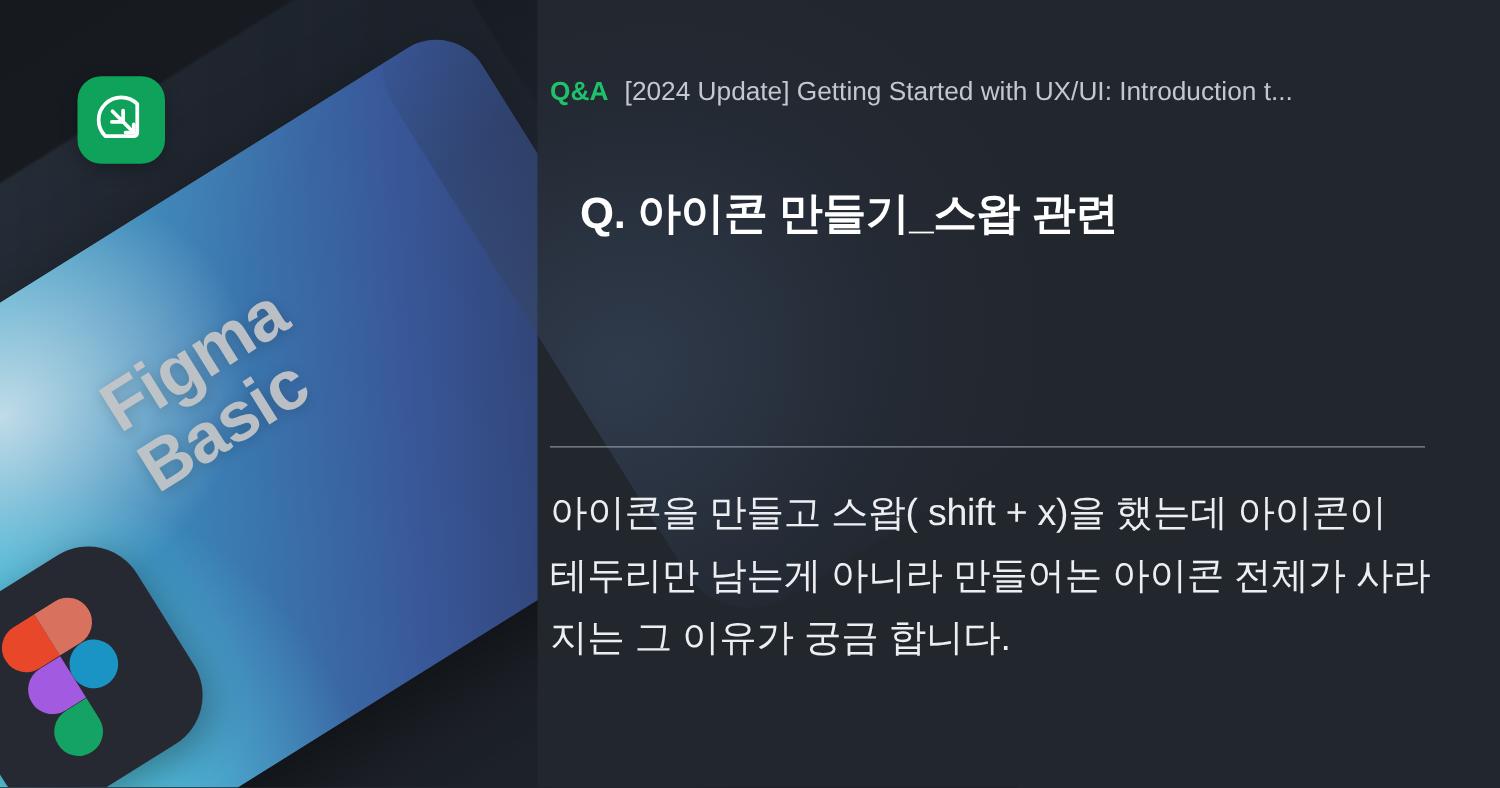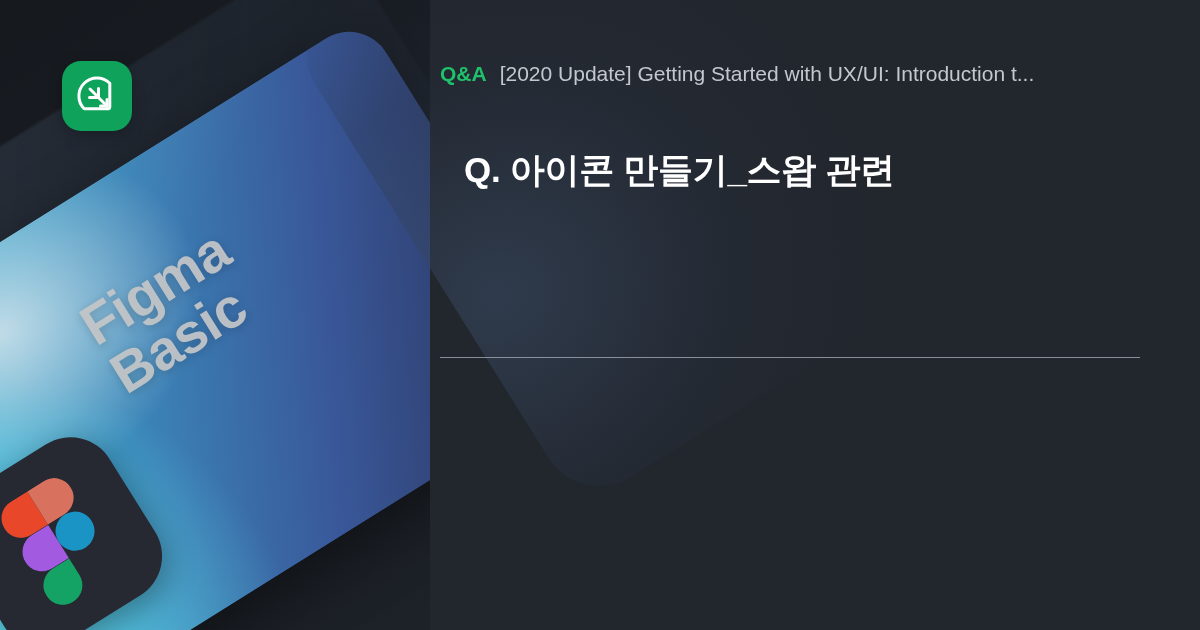--- a/index.html
+++ b/index.html
@@ -269,22 +269,23 @@
       <path d="M14 14 L31 31" fill="none" stroke="#ffffff" stroke-width="3" stroke-linecap="round"></path>
       <path d="M22.5 13.5 L22.5 22.5 L13.5 22.5" fill="none" stroke="#ffffff" stroke-width="3" stroke-linecap="round" stroke-linejoin="round"></path>
       <path d="M31 31 L24.5 31 M31 31 L31 24.5" fill="none" stroke="#ffffff" stroke-width="3" stroke-linecap="round"></path>
     </svg>
   </div>
 
   <div class="content">
 
     <div class="breadcrumb">
       <span class="qa">Q&amp;A</span>
-      <span class="course">[2020 Update] Getting Started with UX/UI: Introduction t...</span>
+      <span class="course">[2024 Update] Getting Started with UX/UI: Introduction t...</span>
     </div>
 
     <h1 class="page-title">Q. 아이콘 만들기_스왑 관련</h1>
 
     <div class="divider"></div>
 
+    <div class="body-text">아이콘을 만들고 스왑( shift + x)을 했는데 아이콘이 테두리만 남는게 아니라 만들어논 아이콘 전체가 사라지는 그 이유가 궁금 합니다.</div>
   </div>
 
 </div>
 
 </body></html>

